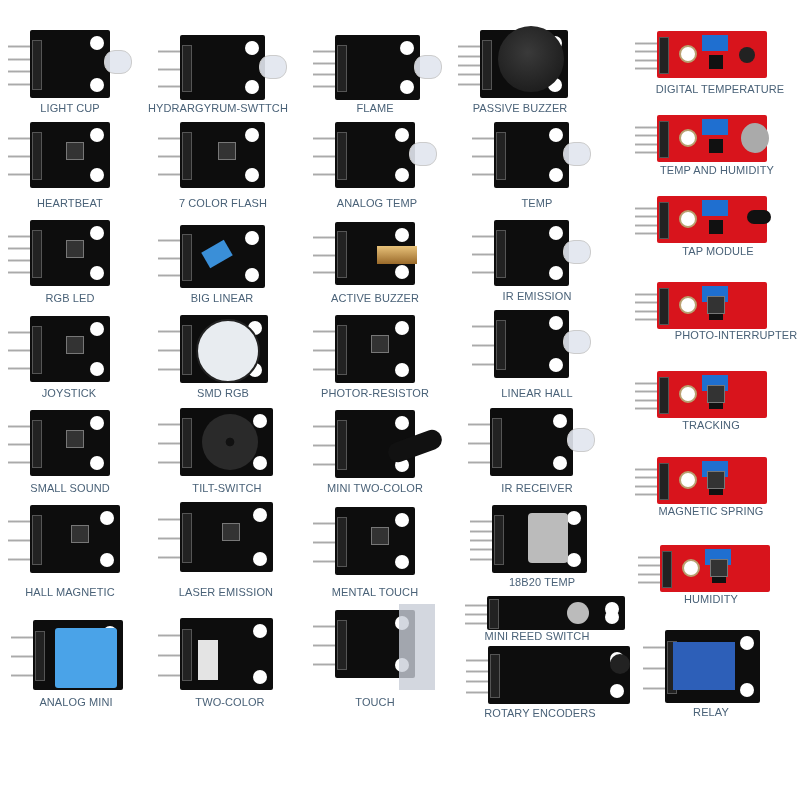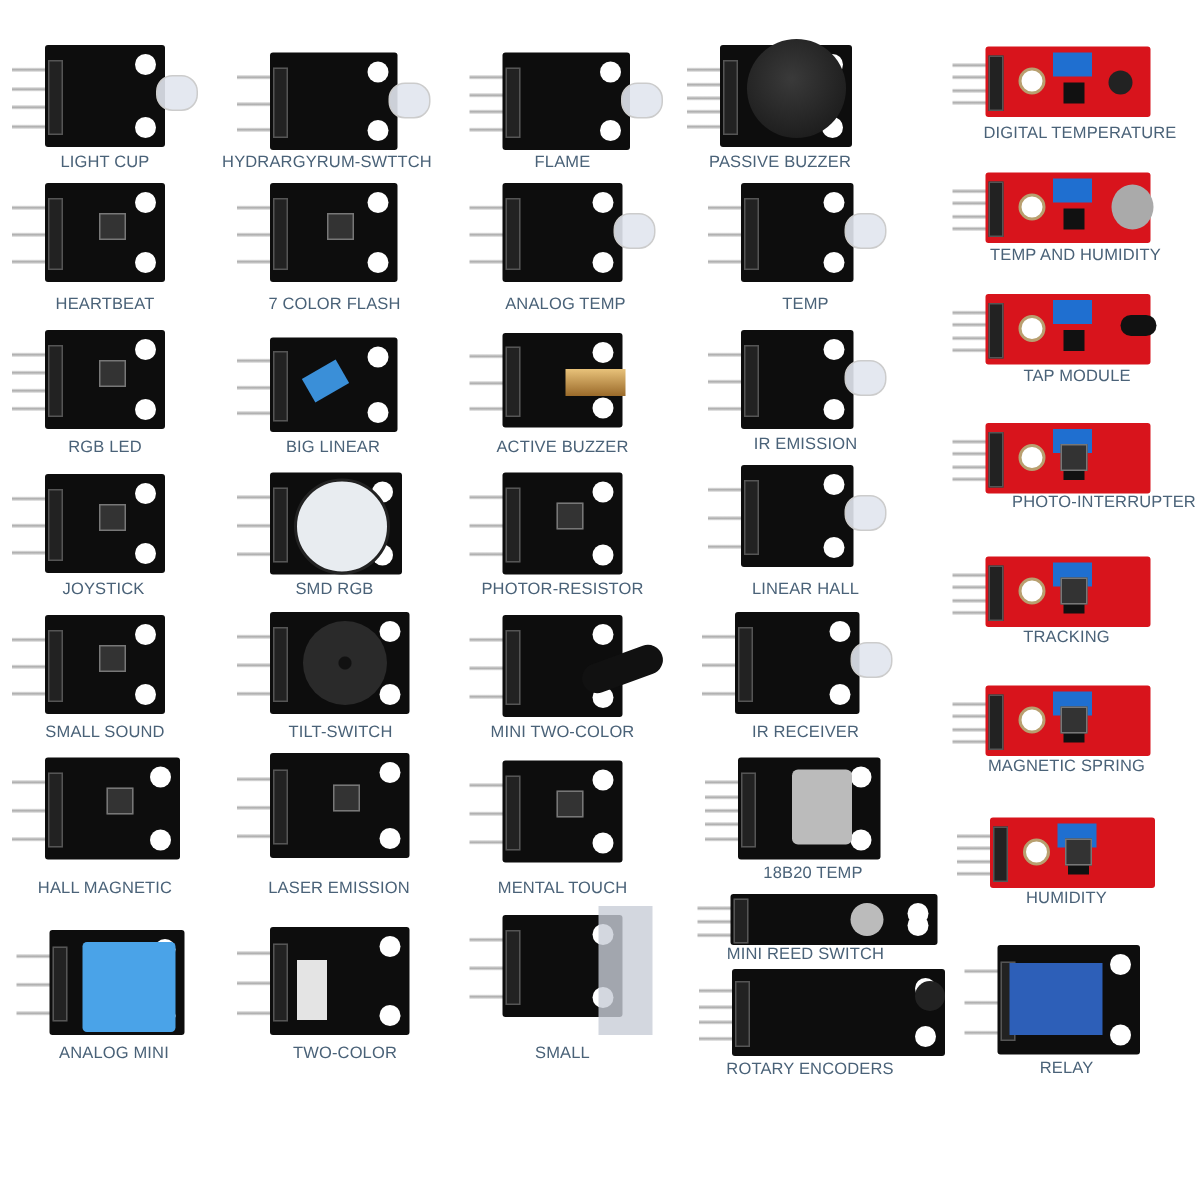--- a/index.html
+++ b/index.html
@@ -242,21 +242,21 @@
     </div>
     <div class="item">
       <div class="pin" style="left: 313px; top: 625.3px; width: 26px;"></div>
       <div class="pin" style="left: 313px; top: 644px; width: 26px;"></div>
       <div class="pin" style="left: 313px; top: 662.7px; width: 26px;"></div>
       <div class="board" style="left: 335px; top: 610px; width: 80px; height: 68px;"></div>
       <div class="hdr" style="left: 337px; top: 620.3px; height: 47.4px;"></div>
       <div class="hole" style="left: 395px; top: 616px;"></div>
       <div class="hole" style="left: 395px; top: 658px;"></div>
       <div class="comp" style="left: 399px; top: 604px; width: 36px; height: 86px; background: rgba(200, 205, 215, 0.8);"></div>
-      <div class="lbl" style="left: 375px; top: 696px;">SMALL</div>
+      <div class="lbl" style="left: 375px; top: 696px;">TOUCH</div>
     </div>
     <div class="item">
       <div class="pin" style="left: 458px; top: 45.3px; width: 26px;"></div>
       <div class="pin" style="left: 458px; top: 54.65px; width: 26px;"></div>
       <div class="pin" style="left: 458px; top: 64px; width: 26px;"></div>
       <div class="pin" style="left: 458px; top: 73.35px; width: 26px;"></div>
       <div class="pin" style="left: 458px; top: 82.7px; width: 26px;"></div>
       <div class="board" style="left: 480px; top: 30px; width: 88px; height: 68px;"></div>
       <div class="hdr" style="left: 482px; top: 40.3px; height: 47.4px;"></div>
       <div class="hole" style="left: 548px; top: 36px;"></div>

